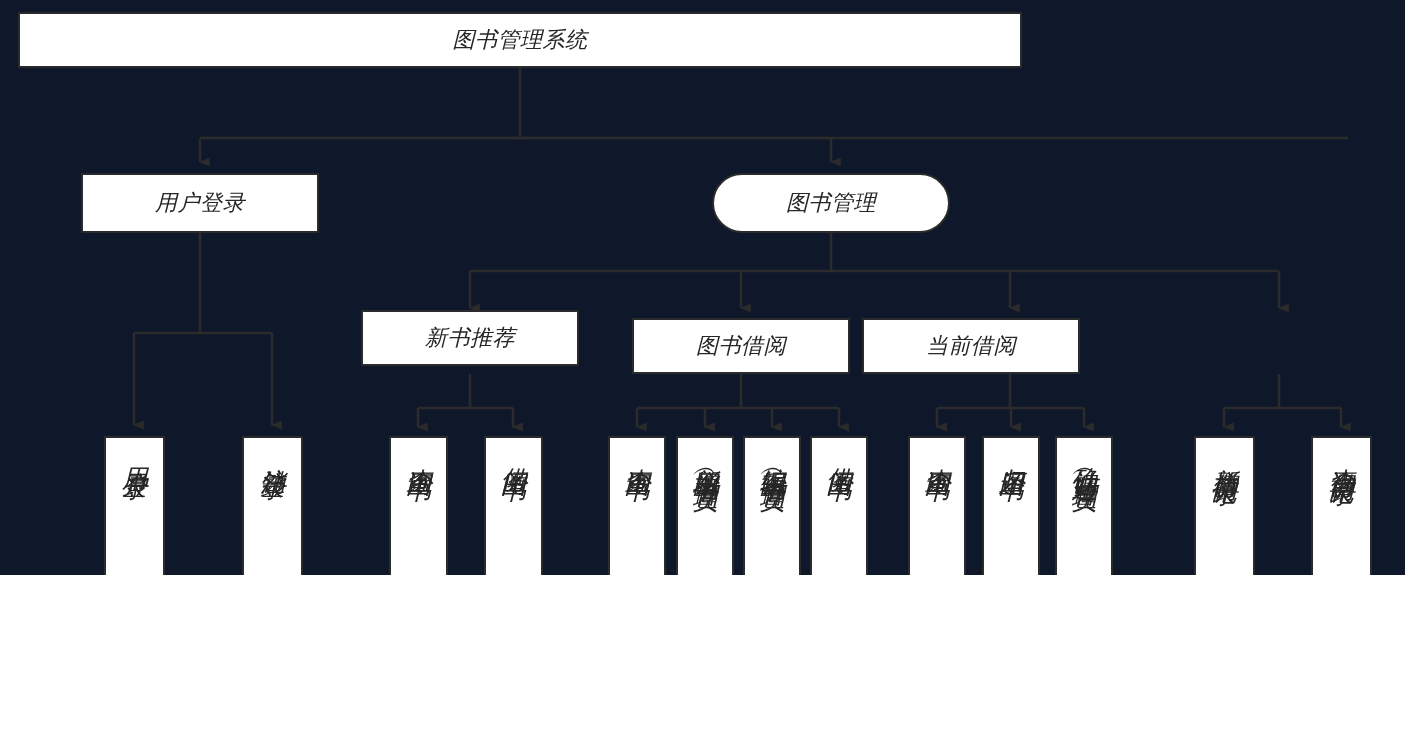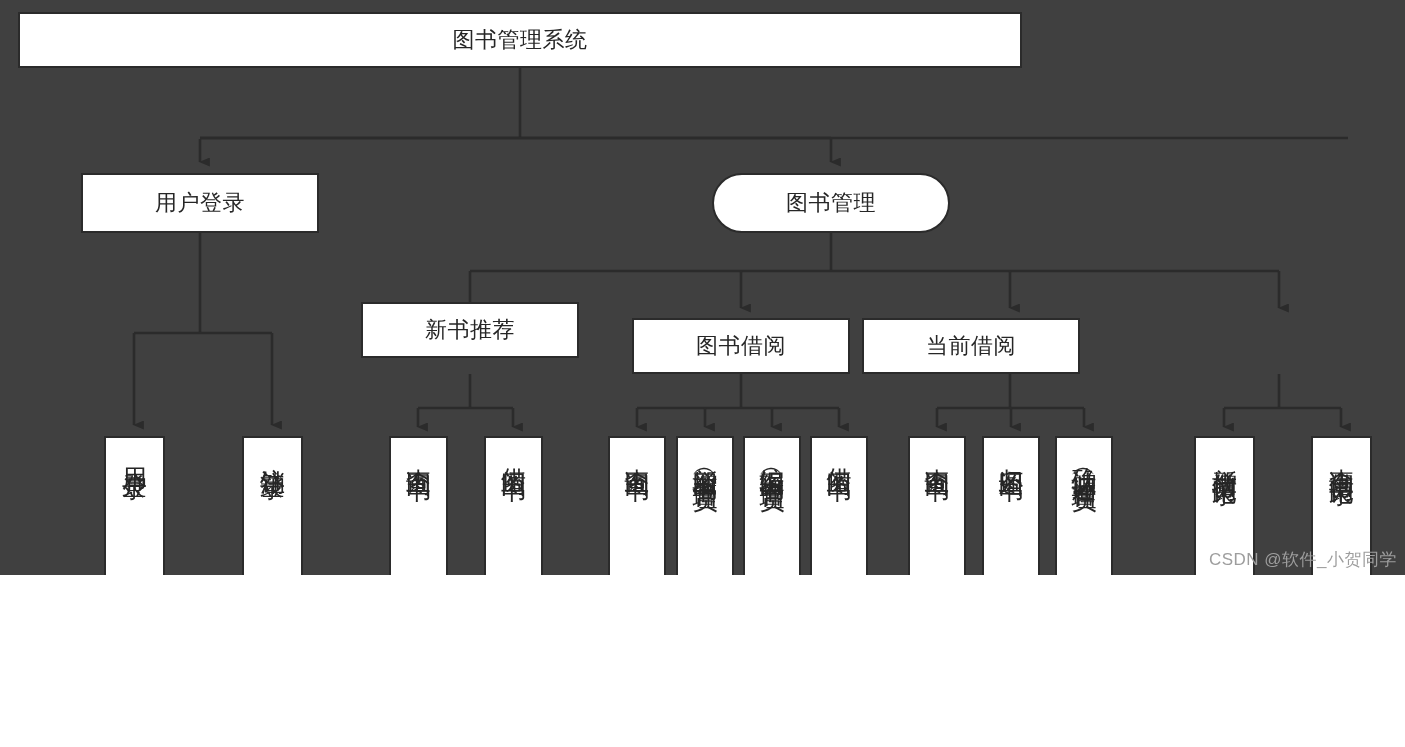--- a/index.html
+++ b/index.html
@@ -7,22 +7,23 @@
     padding: 0;
     background: #ffffff;
   }
   body {
     font-family: "Liberation Sans", "DejaVu Sans", sans-serif;
   }
   #canvas {
     position: relative;
     width: 1405px;
     height: 575px;
-    background: #404040;
+    background: #0f172a;
     overflow: hidden;
+    font-style: italic;
   }
   #edges {
     position: absolute;
     left: 0;
     top: 0;
     width: 1405px;
     height: 747px;
   }
   .node {
     position: absolute;
@@ -129,21 +130,21 @@
     <span class="node-label" style="color: rgb(38, 38, 38);">图书管理系统</span>
   </div>
 
   <div class="node horiz" style="left: 81px; top: 173px; width: 238px; height: 60px; border-color: rgb(43, 43, 43); background: rgb(255, 255, 255);">
     <span class="node-label" style="color: rgb(38, 38, 38);">用户登录</span>
   </div>
   <div class="node horiz" style="left: 712px; top: 173px; width: 238px; height: 60px; border-color: rgb(43, 43, 43); background: rgb(255, 255, 255); border-radius: 30px;">
     <span class="node-label" style="color: rgb(38, 38, 38);">图书管理</span>
   </div>
 
-  <div class="node horiz" style="left: 361px; top: 302px; width: 218px; height: 56px; border-color: rgb(43, 43, 43); background: rgb(255, 255, 255);">
+  <div class="node horiz" style="left: 361px; top: 310px; width: 218px; height: 56px; border-color: rgb(43, 43, 43); background: rgb(255, 255, 255);">
     <span class="node-label" style="color: rgb(38, 38, 38);">新书推荐</span>
   </div>
   <div class="node horiz" style="left: 632px; top: 318px; width: 218px; height: 56px; border-color: rgb(43, 43, 43); background: rgb(255, 255, 255);">
     <span class="node-label" style="color: rgb(38, 38, 38);">图书借阅</span>
   </div>
   <div class="node horiz" style="left: 862px; top: 318px; width: 218px; height: 56px; border-color: rgb(43, 43, 43); background: rgb(255, 255, 255);">
     <span class="node-label" style="color: rgb(38, 38, 38);">当前借阅</span>
   </div>
 
   <div class="node vert" style="left: 104px; top: 436px; width: 61px; height: 298px; border-color: rgb(43, 43, 43); background: rgb(255, 255, 255);">
@@ -179,14 +180,13 @@
   <div class="node vert" style="left: 1055px; top: 436px; width: 58px; height: 298px; border-color: rgb(43, 43, 43); background: rgb(255, 255, 255);">
     <span class="node-label" style="color: rgb(38, 38, 38);">确认归还（管理员）</span>
   </div>
   <div class="node vert" style="left: 1194px; top: 436px; width: 61px; height: 298px; border-color: rgb(43, 43, 43); background: rgb(255, 255, 255);">
     <span class="node-label" style="color: rgb(38, 38, 38);">新增借阅记录</span>
   </div>
   <div class="node vert" style="left: 1311px; top: 436px; width: 61px; height: 298px; border-color: rgb(43, 43, 43); background: rgb(255, 255, 255);">
     <span class="node-label" style="color: rgb(38, 38, 38);">查询借阅记录</span>
   </div>
 
-  <div id="watermark" style="color: rgb(157, 157, 157);">CSDN @软件_小贺同学</div>
 </div>
 
 </body></html>

